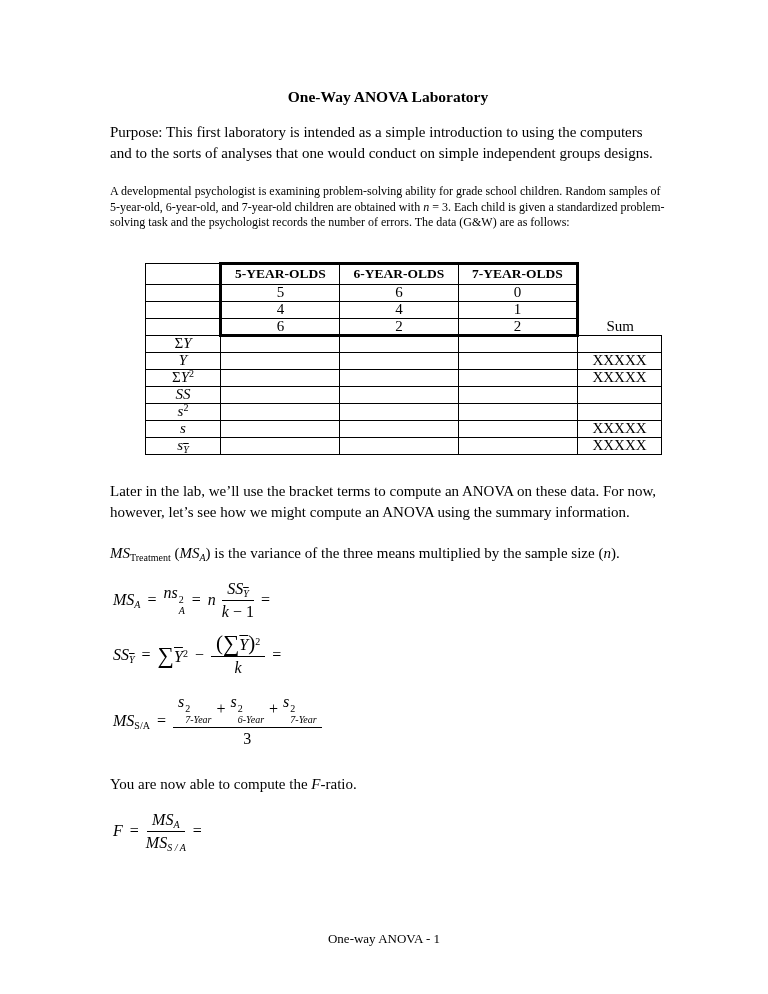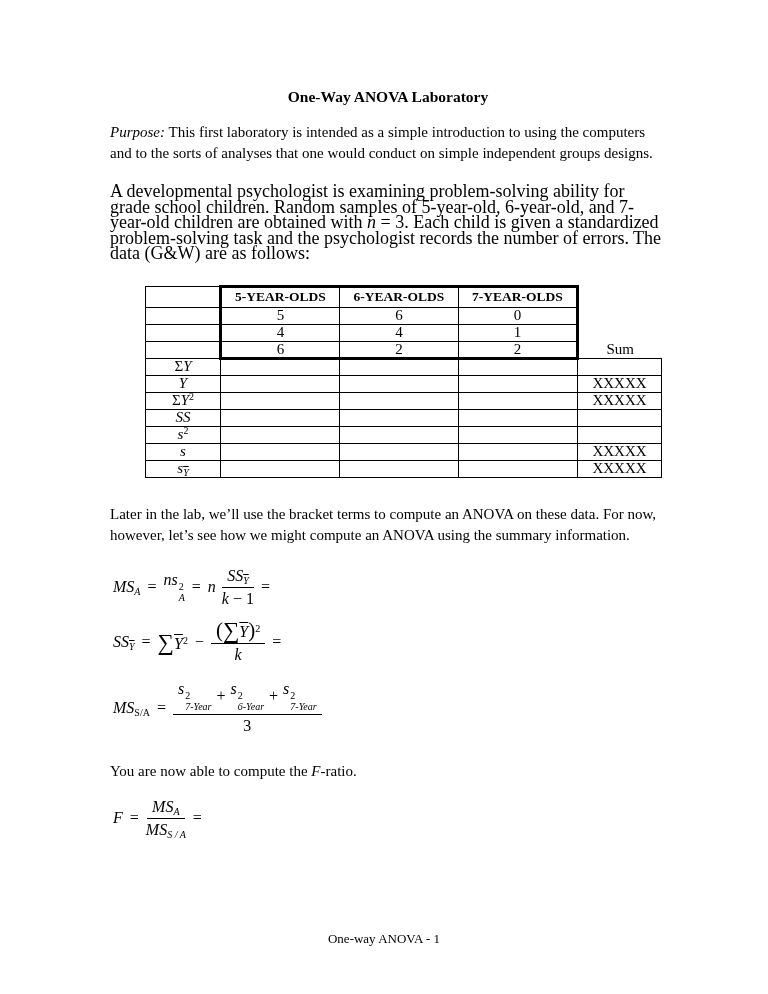--- a/index.html
+++ b/index.html
@@ -12,22 +12,22 @@
     background: #ffffff;
     color: #000;
     font-family: "Liberation Serif", "DejaVu Serif", serif;
     font-size: 15px;
     padding: 88px 102px 0 110px;
     overflow: hidden;
   }
   .title { text-align: center; font-weight: bold; font-size: 15.5px; margin-bottom: 16px; }
   p.para { line-height: 21px; margin-bottom: 20px; }
   p.step { line-height: 21px; margin-bottom: 15px; }
-  p.small-text { font-size: 18px; line-height: 15.5px; margin-bottom: 23px; }
-  .ital { font-style: italic; }
+  p.small-text { font-size: 12px; line-height: 15.5px; margin-bottom: 31px; }
+  .ital { }
   .mi { font-style: italic; }
   .ovl { text-decoration: overline; }
   .psub { font-size: 10px; vertical-align: -3px; line-height: 0; }
   .psup { font-size: 10px; vertical-align: 5px; line-height: 0; }
 
   
   table.anova { border-collapse: collapse; margin: 2px 0 26px 35px; font-size: 15px; table-layout: fixed; }
   table.anova td, table.anova th { border: 1px solid #000; height: 17px; padding: 0 3px; text-align: center; vertical-align: middle; line-height: 1.05; overflow: hidden; }
   table.anova th { font-weight: bold; font-size: 13.5px; height: 21px; }
   .nb { border: none !important; }
@@ -144,20 +144,21 @@
       <td></td>
           <td></td>
           <td></td>
       <td>XXXXX</td>
     </tr>
   </tbody>
     </table>
 
   <p class="para">Later in the lab, we’ll use the bracket terms to compute an ANOVA on these data. For now, however, let’s see how we might compute an ANOVA using the summary information.</p>
 
+  <p class="step"><span class="mi">MS</span><sub class="psub">Treatment</sub><span> (</span><span class="mi">MS</span><sub class="psub mi">A</sub><span>) is the variance of the three means multiplied by the sample size (</span><span class="mi">n</span><span>).</span></p>
 
   <div class="formula">
     <span class="tg"><span class="mi">MS</span><sub class="psub mi">A</sub></span>
     <span class="op">=</span>
     <span class="tg"><span class="mi">n</span><span class="mi">s</span><span class="supsub">
           <span>2</span>
           <span class="mi">A</span>
         </span></span>
     <span class="op">=</span>
     <span class="mi">n</span>

